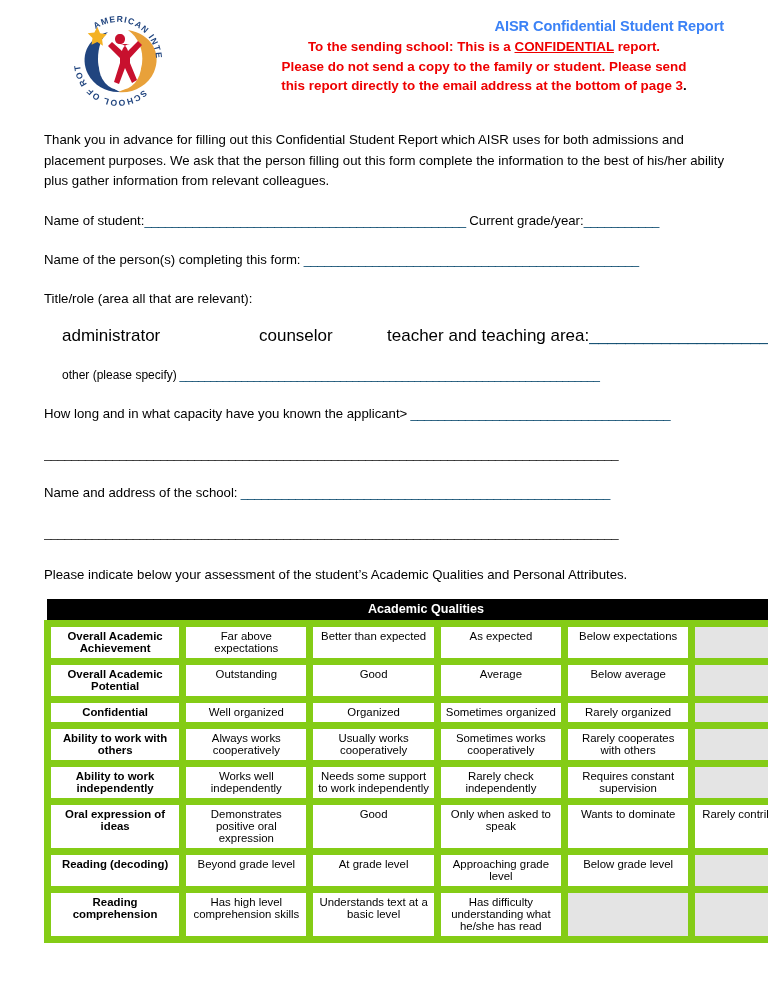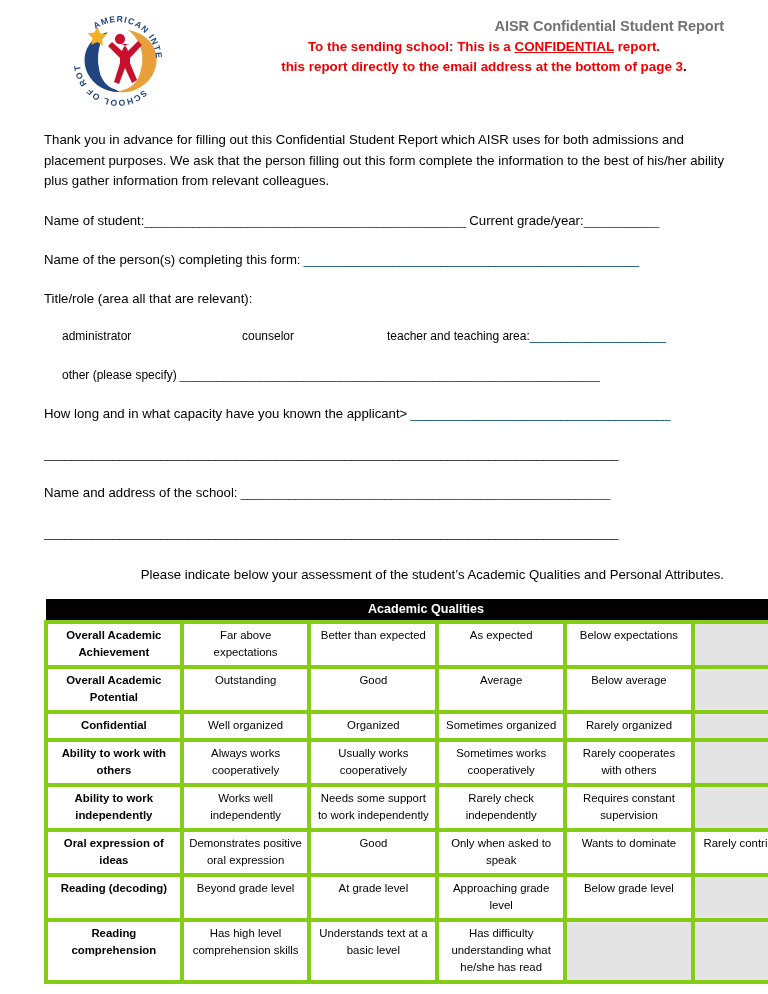--- a/index.html
+++ b/index.html
@@ -41,21 +41,21 @@
     left: 200px;
     right: 0;
     top: 16px;
     text-align: right;
   }
   .doc-title {
     font-size: 14.6px;
     font-weight: bold;
     line-height: 20px;
     letter-spacing: -0.1px;
-    color: #737373;
+    color: #3b82f6;
   }
   .warn {
     color: #ee0000;
     font-weight: bold;
     font-size: 13.4px;
     line-height: 19.5px;
     text-align: center;
     margin-top: 1px;
   }
   .warn u { text-decoration: underline; }
@@ -83,62 +83,61 @@
   .blankline {
     font-size: 13.2px;
     line-height: 20px;
     margin-top: 20px;
     letter-spacing: -0.5px;
     color: #222;
     white-space: nowrap;
     overflow: hidden;
   }
   .checkrow {
-    font-size: 12px;
+    font-size: 17px;
     line-height: 20px;
     margin-top: 17px;
     position: relative;
     height: 20px;
     white-space: nowrap;
   }
   .checkrow span.opt { position: absolute; top: 0; }
   .opt-admin { left: 18px; }
-  .opt-counselor { left: 198px; }
+  .opt-counselor { left: 215px; }
   .opt-teacher { left: 343px; }
 
   .otherrow {
     font-size: 12px;
     line-height: 20px;
     margin-top: 19px;
     padding-left: 18px;
     white-space: nowrap;
     overflow: hidden;
   }
 
   .assess {
     font-size: 13.2px;
     line-height: 20px;
     margin-top: 22px;
-    text-align: right;
   }
 
   
   table.aq {
     width: 764px;
     margin-top: 14px;
     border-collapse: collapse;
     table-layout: fixed;
     font-size: 11.4px;
   }
   table.aq td, table.aq th {
-    border: 4px solid #84cc16;
+    border: 7px solid #84cc16;
     padding: 3px 4px 4px 4px;
     vertical-align: top;
     text-align: center;
-    line-height: 17px;
+    line-height: 12px;
   }
   table.aq th.bar {
     background: #000000;
     color: #ffffff;
     font-weight: bold;
     font-size: 12.6px;
     border: 1px solid #000000;
     padding: 2px 0 3px 0;
     line-height: 15px;
   }
@@ -187,20 +186,21 @@
         <text font-family="'Liberation Sans',sans-serif" font-size="8.6" font-weight="bold" fill="#21457f" letter-spacing="1.1">
           <textPath href="#arcBot" startOffset="26%">SCHOOL OF ROTTERDAM</textPath>
         </text>
       </svg>
     </div>
 
     <div class="header-text">
       <div class="doc-title">AISR Confidential Student Report</div>
       <div class="warn">
         <div><span>To the sending school: This is a </span><u>CONFIDENTIAL</u><span> report.</span></div>
+        <div>Please do not send a copy to the family or student. Please send</div>
         <div><span>this report directly to the email address at the bottom of page 3</span><span class="blk">.</span></div>
       </div>
     </div>
   </div>
 
   <div class="intro">Thank you in advance for filling out this Confidential Student Report which AISR uses for both admissions and placement purposes. We ask that the person filling out this form complete the information to the best of his/her ability plus gather information from relevant colleagues.</div>
 
   <div class="fieldline">
     <span>Name of student:</span><span class="rule">_______________________________________________</span><span> Current grade/year:</span><span class="rule">___________</span>
   </div>

